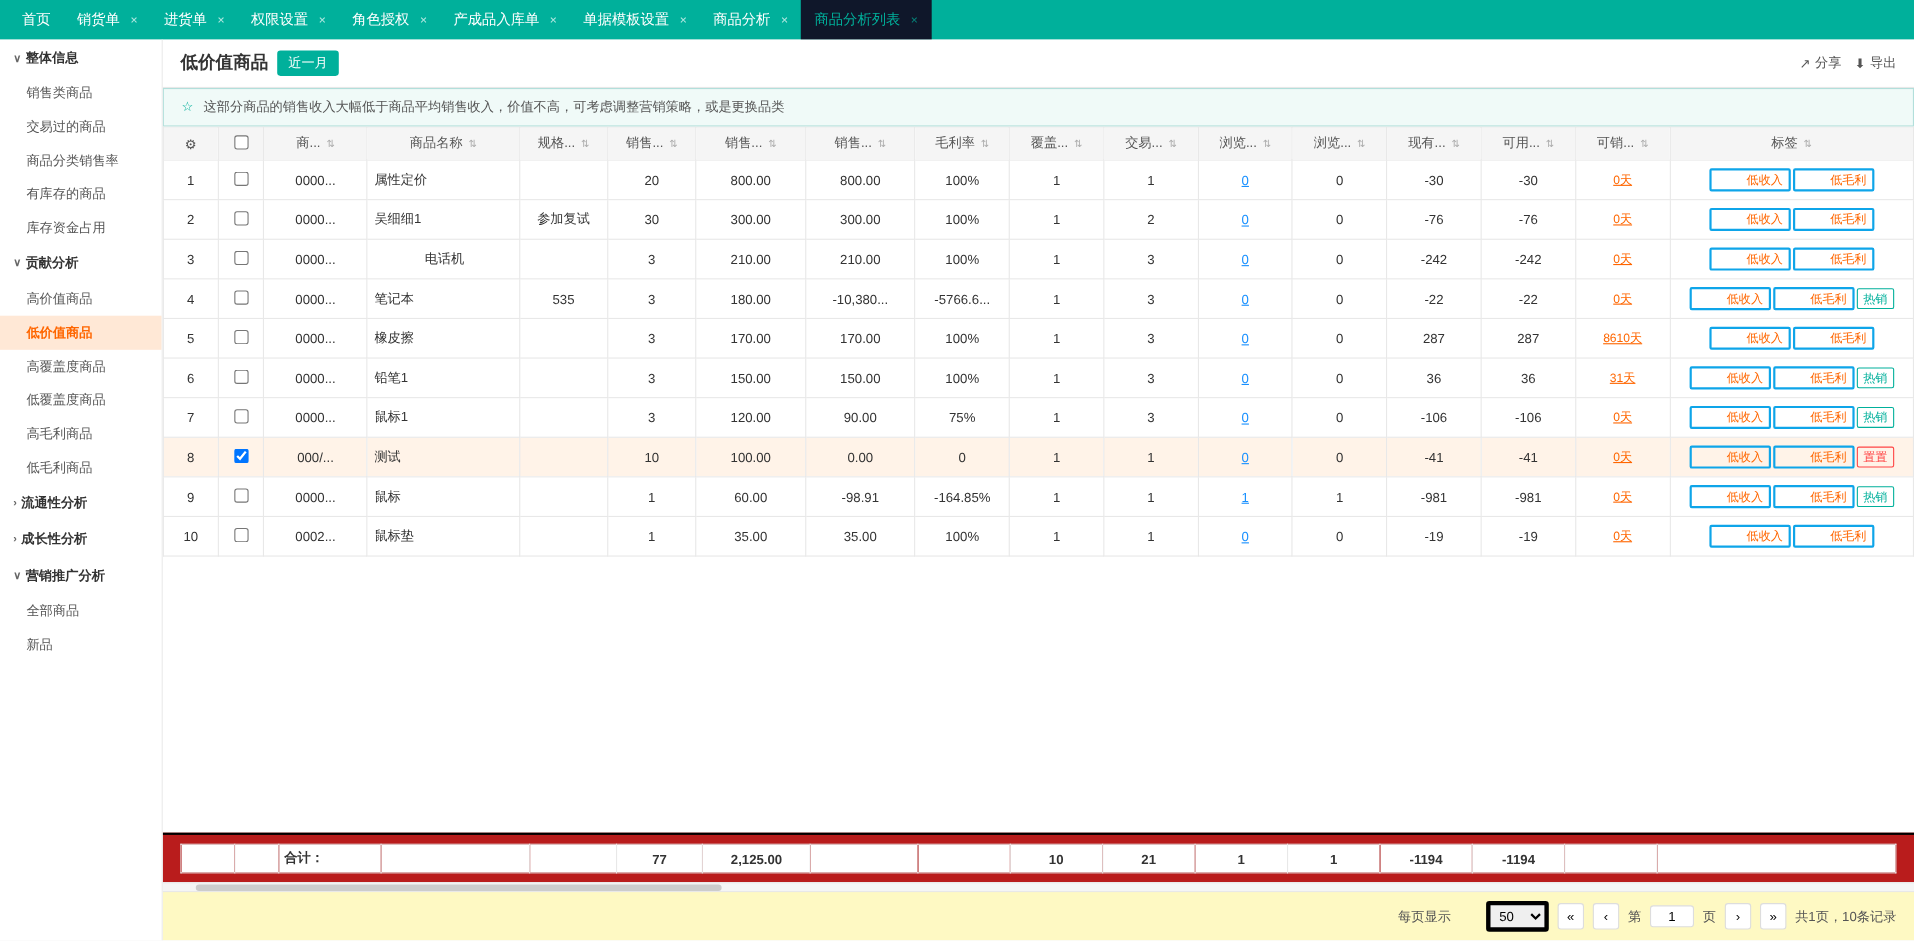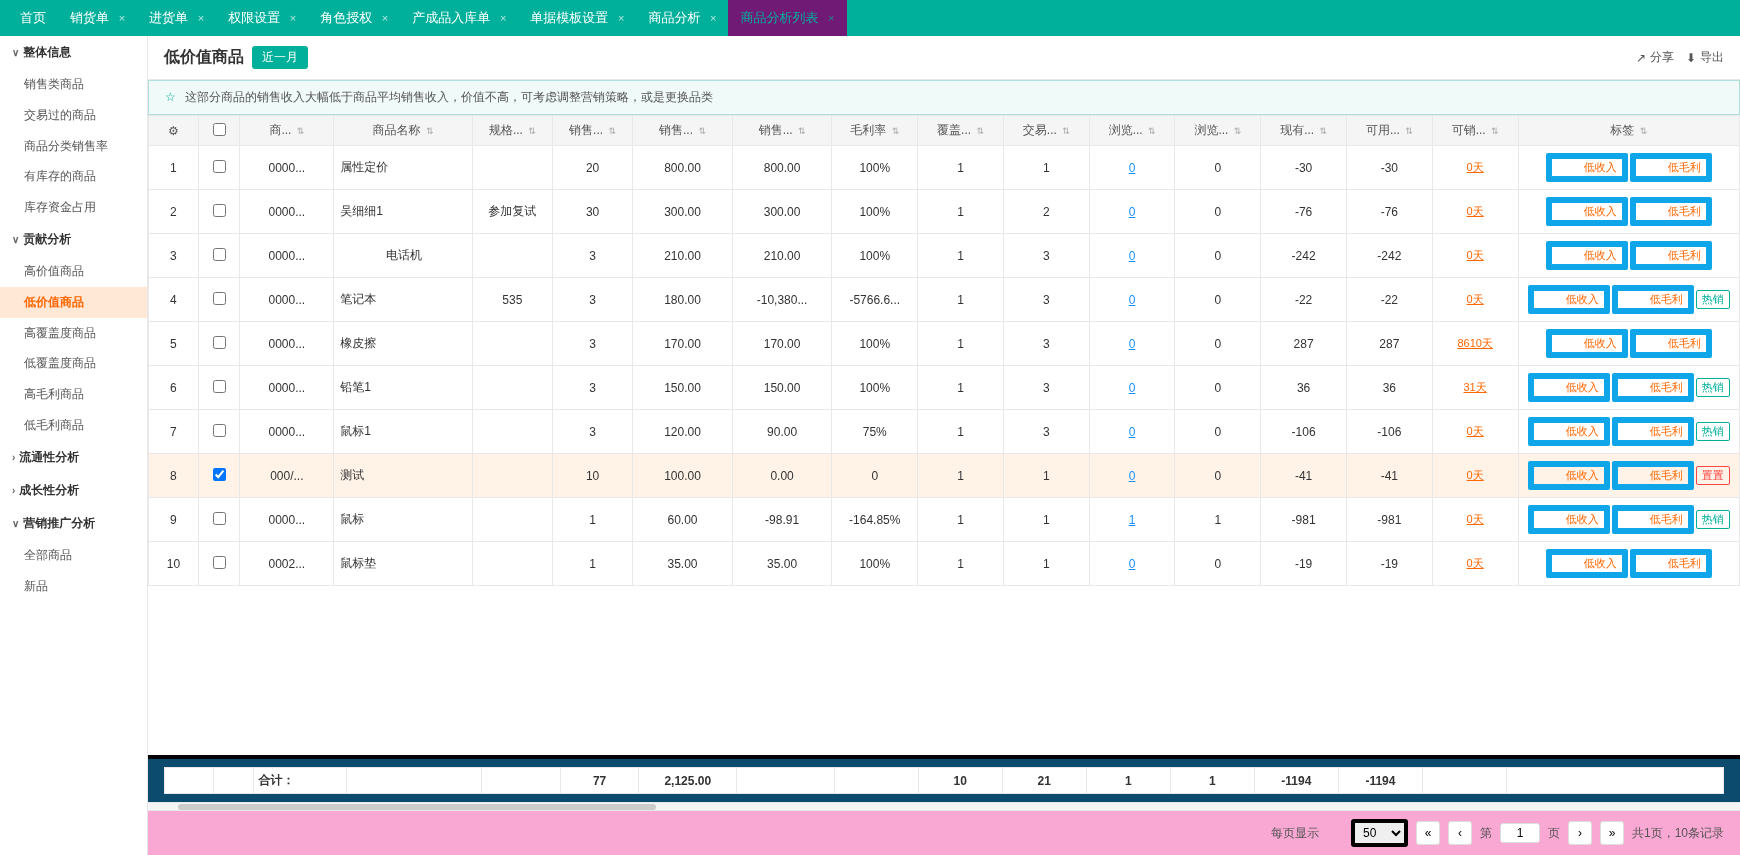--- a/index.html
+++ b/index.html
@@ -15,21 +15,21 @@
     }
     .top-nav .nav-item {
       color: #fff;
       padding: 0 12px;
       height: 36px;
       line-height: 36px;
       cursor: pointer;
       white-space: nowrap;
       font-size: 13px;
     }
-    .top-nav .nav-item.active { background: #701a75; color: #00b09b; }
+    .top-nav .nav-item.active { background: #0f172a; color: #00b09b; }
     .top-nav .nav-item .close-x { margin-left: 6px; font-size: 11px; opacity: 0.7; }
     
     
     .main-layout {
       display: flex;
       height: calc(100vh - 36px);
     }
     
     
     .sidebar {
@@ -172,46 +172,46 @@
     tbody tr:nth-child(even) { background: #fff; }
     tbody tr.highlighted { background: #fff3e8; }
     
     .tag {
       display: inline-block;
       padding: 1px 5px;
       border-radius: 2px;
       font-size: 11px;
       margin: 1px;
     }
-    .tag-orange { color: #ff6600; border: 6px solid #0ea5e9; padding-left: 32px; }
+    .tag-orange { color: #ff6600; border: 2px solid #0ea5e9; padding-left: 32px; }
     .tag-green { color: #00b09b; border: 1px solid #00b09b; }
     .tag-red { color: #ff4444; border: 1px solid #ff4444; }
     
     .days-text { color: #ff6600; font-size: 11px; text-decoration: underline; }
     .link-text { color: #1890ff; text-decoration: underline; cursor: pointer; }
     
     
     .footer-totals {
-      background: #0c4a6e;
-      border-top: 4px solid #000000;
+      background: #b91c1c;
+      border-top: 2px solid #000000;
       padding: 8px 16px;
       display: flex;
       align-items: center;
       gap: 8px;
     }
     
     
     .pagination-bar {
       display: flex;
       align-items: center;
       justify-content: flex-end;
       padding: 8px 16px;
       border-top: 1px solid #e8e8e8;
       gap: 8px;
-      background: #f9a8d4;
+      background: #fef9c3;
     }
     .pagination-bar .page-size-label { color: #555; }
     .page-size-select {
       border: 4px solid #000000;
       border-radius: 3px;
       padding: 2px 4px;
       font-size: 12px;
       margin-left: 24px;
     }
     .page-btn {

